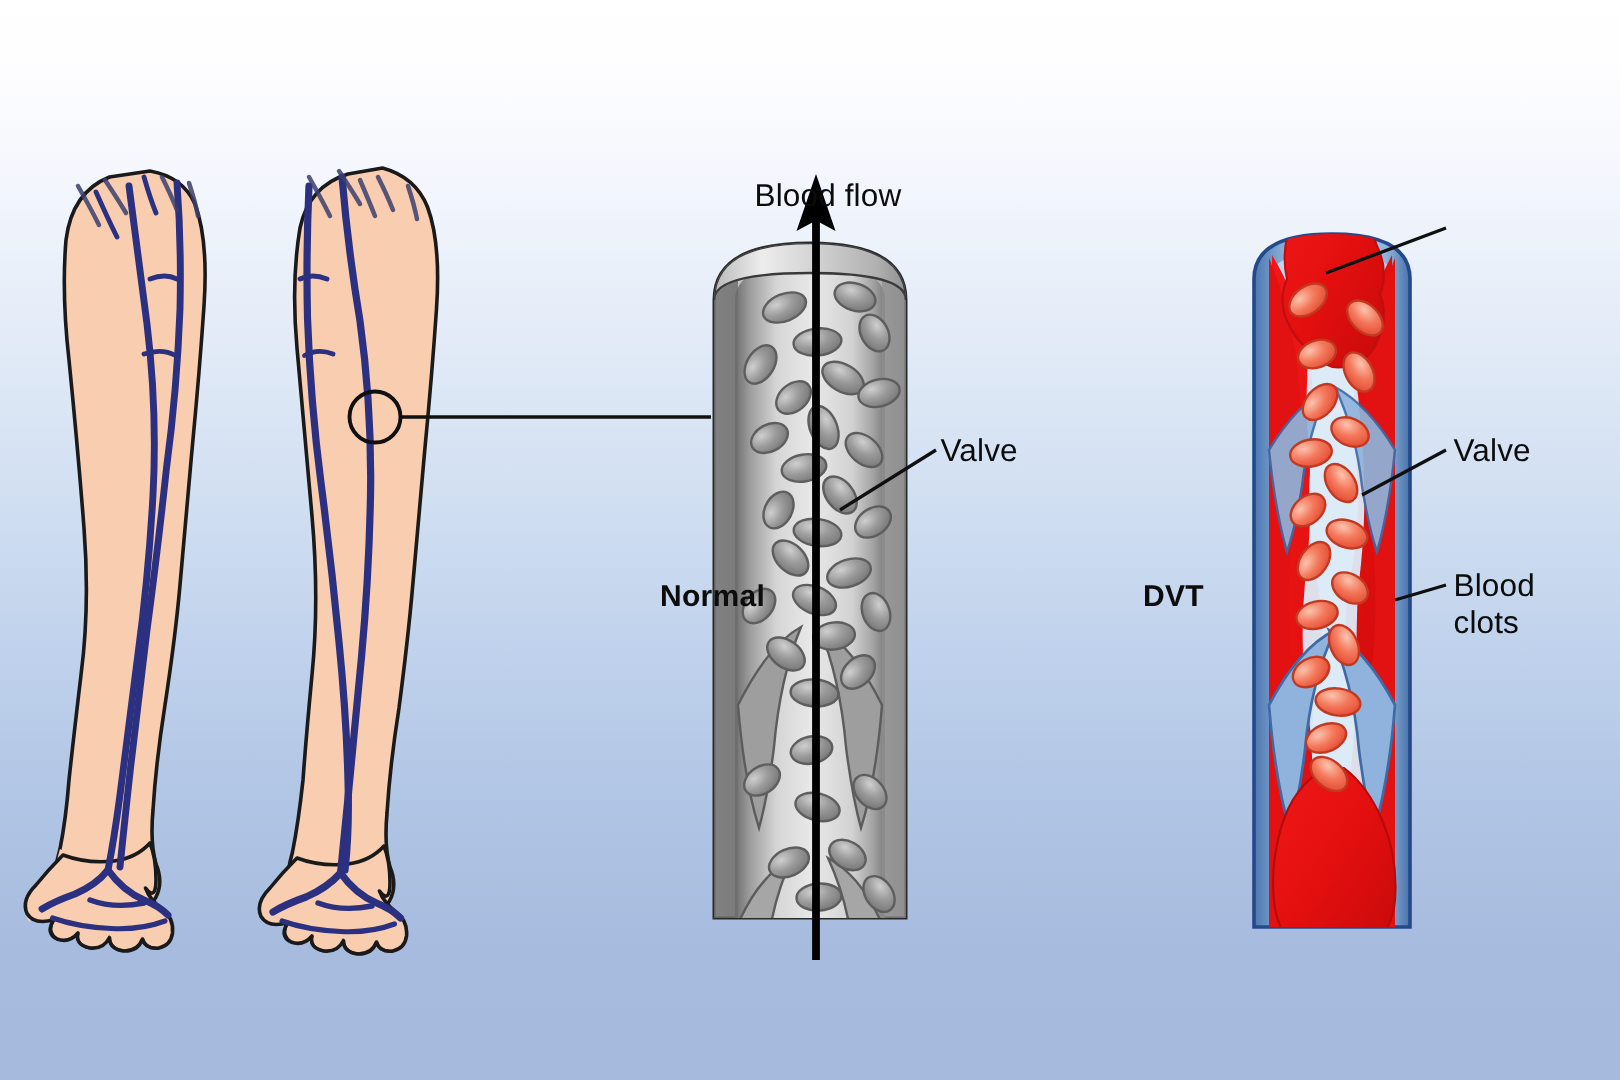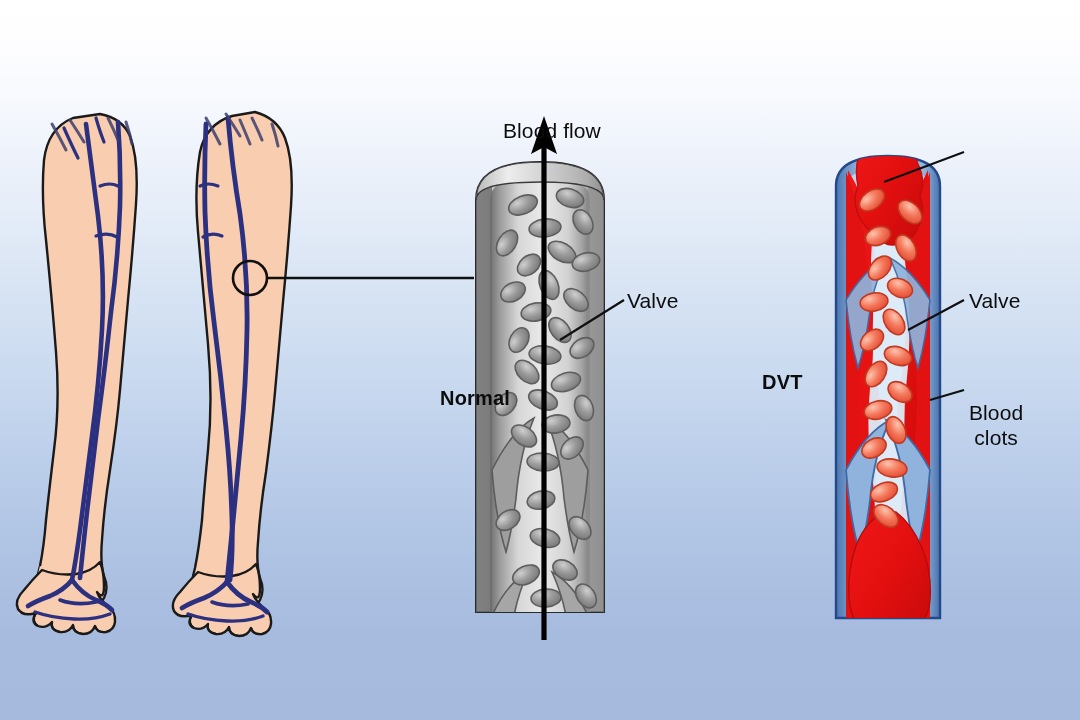--- a/index.html
+++ b/index.html
@@ -27,25 +27,25 @@
     font-size:21px;
     line-height:25px;
     letter-spacing:0.1px;
     white-space:pre-line;
     font-family:"Liberation Sans", sans-serif;
   }
   .lbl.bold { font-weight:bold; font-size:20px; letter-spacing:0.2px; }
 
   #lbl-bloodflow { left:503px; top:88px;margin-top:30px; }
   #lbl-normal    { left:400px; top:386px;margin-left:40px; }
-  #lbl-dvt       { left:762px; top:370px;text-align:center; }
+  #lbl-dvt       { left:762px; top:386px;text-align:center; }
   #lbl-valve-n   { left:627px; top:288px; }
   #lbl-detached  { left:969px; top:139px; }
   #lbl-valve-d   { left:969px; top:288px; }
-  #lbl-clots     { left:969px; top:400px;text-align:center; }
+  #lbl-clots     { left:969px; top:378px; }
 </style>
 </head>
 <body>
 
 <div id="stage">
 
   <svg id="svgroot" viewBox="0 0 1080 720">
     <defs>
 
       <linearGradient id="gNormalWall" x1="0" y1="0" x2="1" y2="0">

